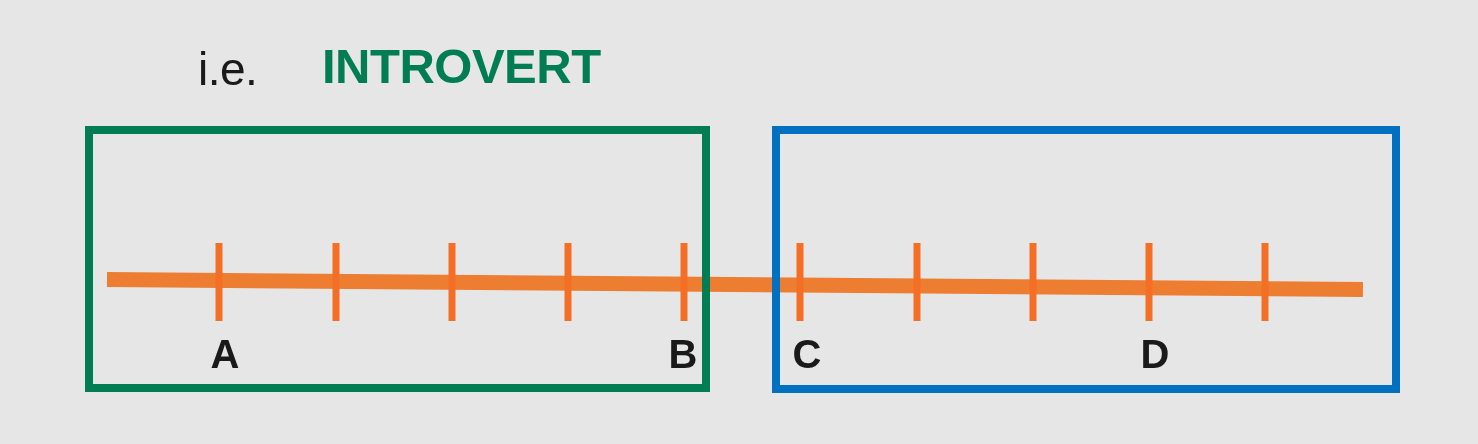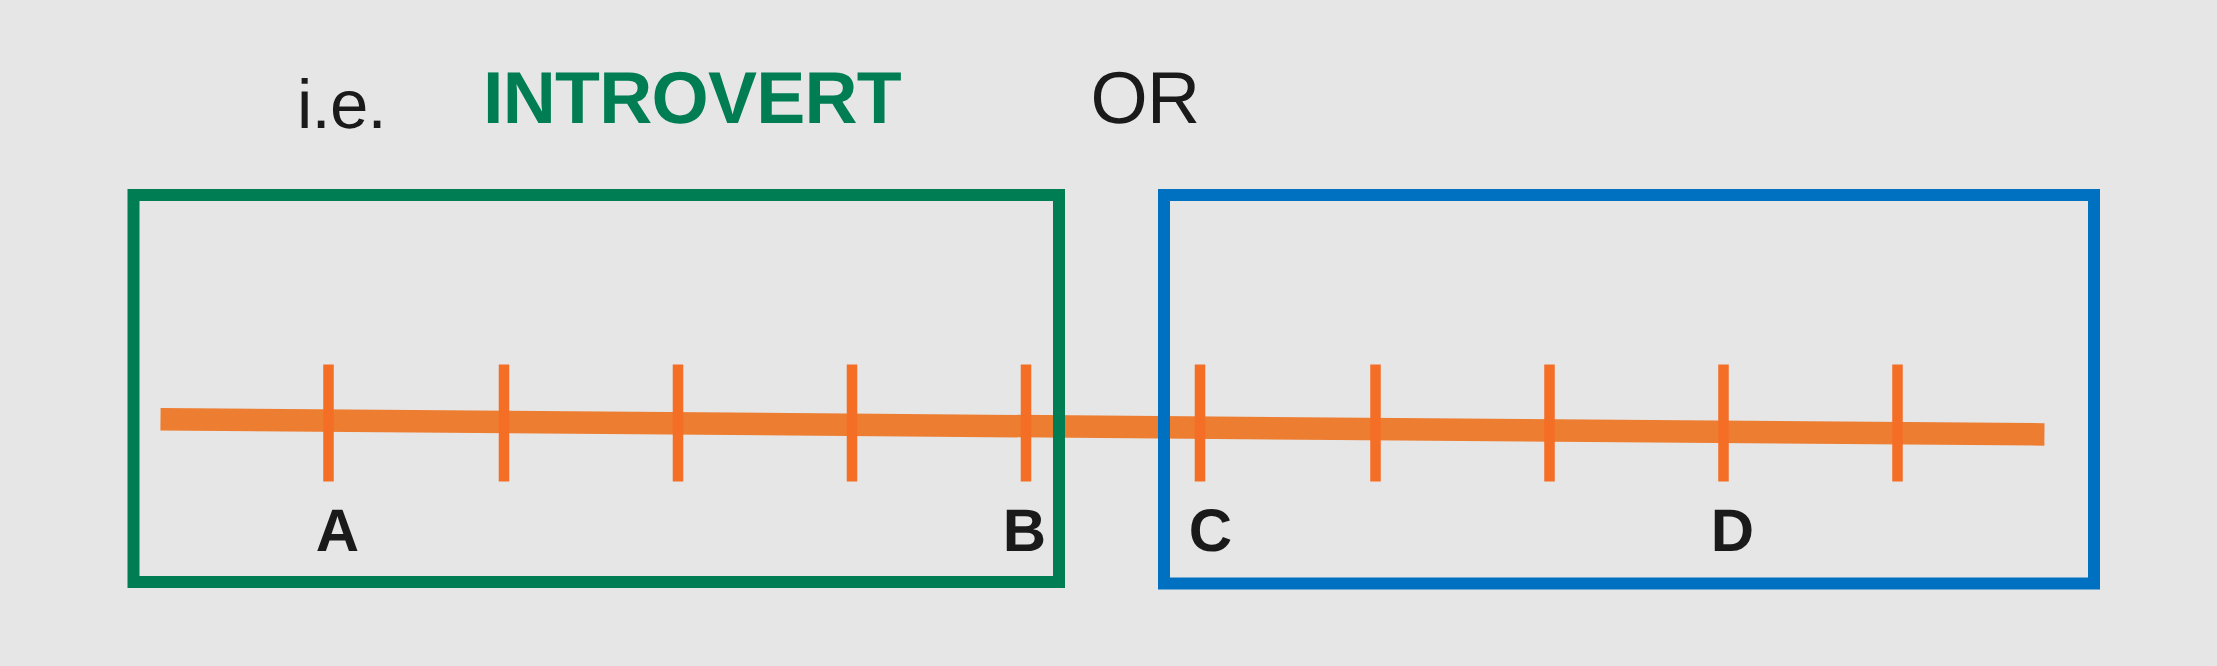--- a/index.html
+++ b/index.html
@@ -99,21 +99,20 @@
     z-index: 4;
   }
 </style>
 </head>
 <body>
 
 <div class="stage">
 
   <div class="caption-word cap-prefix">i.e.</div>
   <div class="caption-word cap-introvert">INTROVERT</div>
-  <div class="caption-word cap-or">OR</div>
 
   <div class="spectrum-line"></div>
 
   <div>
       <div class="tick" style="left: 219px;"></div>
       <div class="tick" style="left: 336px;"></div>
       <div class="tick" style="left: 452px;"></div>
       <div class="tick" style="left: 568px;"></div>
       <div class="tick" style="left: 684px;"></div>
       <div class="tick" style="left: 800px;"></div>

